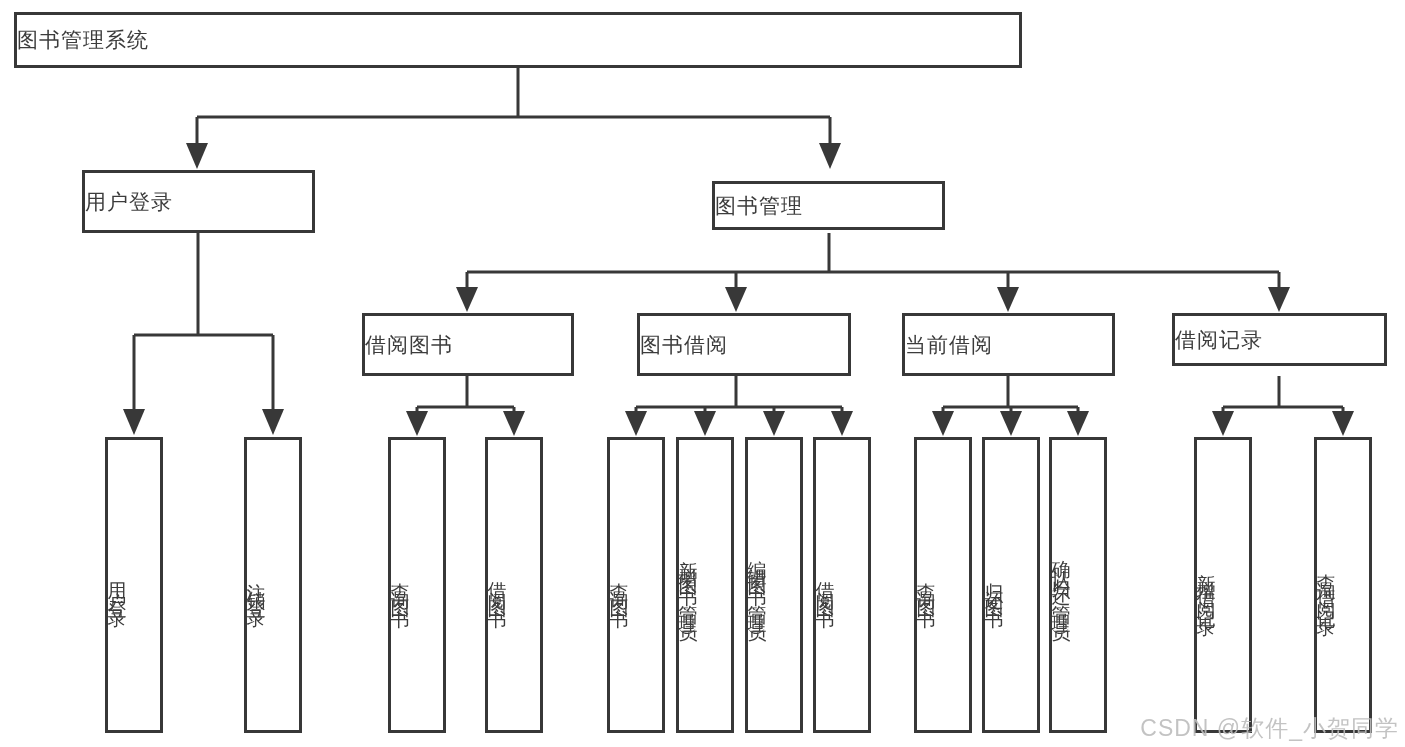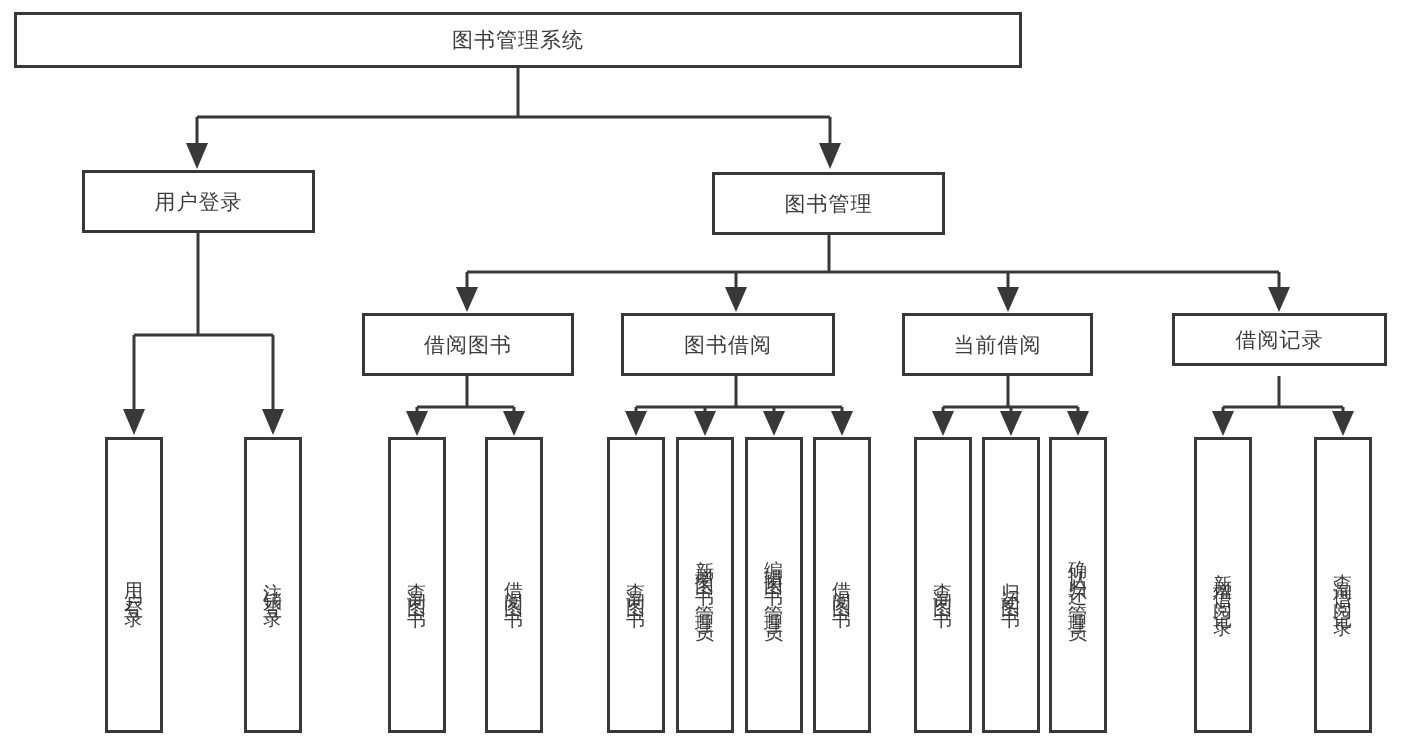--- a/index.html
+++ b/index.html
@@ -18,21 +18,21 @@
     overflow:hidden;
   }
   .wires{position:absolute;left:0;top:0;width:1405px;height:747px;}
   .wires path{stroke:var(--c-line);stroke-width:3;fill:none;}
   .wires polygon{fill:var(--c-line);stroke:none;}
   .node{
     position:absolute;
     background:var(--c-background);
     border:3px solid var(--c-line);
     box-sizing:border-box;
-    display:flex;align-items:center;justify-content:center;
+    display:flex;align-items:center;
   }
   .hbox .label{
     font-size:21px;
     letter-spacing:1px;
     white-space:nowrap;
   }
   .vbox .label{
     writing-mode:vertical-rl;
     text-orientation:mixed;
     font-size:19px;
@@ -99,31 +99,31 @@
     </g>
   </svg>
 
   <div class="node hbox" style="left:14px;top:12px;width:1008px;height:56px">
     <span class="label">图书管理系统</span>
   </div>
 
   <div class="node hbox" style="left:82px;top:170px;width:233px;height:63px">
     <span class="label">用户登录</span>
   </div>
-  <div class="node hbox" style="left:712px;top:172px;width:233px;height:63px">
+  <div class="node hbox" style="left:712px;top:181px;width:233px;height:49px">
     <span class="label">图书管理</span>
   </div>
 
   <div class="node hbox" style="left:362px;top:313px;width:212px;height:63px">
     <span class="label">借阅图书</span>
   </div>
-  <div class="node hbox" style="left:621px;top:313px;width:214px;height:63px">
+  <div class="node hbox" style="left:637px;top:313px;width:214px;height:63px">
     <span class="label">图书借阅</span>
   </div>
-  <div class="node hbox" style="left:902px;top:313px;width:191px;height:63px">
+  <div class="node hbox" style="left:902px;top:313px;width:213px;height:63px">
     <span class="label">当前借阅</span>
   </div>
   <div class="node hbox" style="left:1172px;top:313px;width:215px;height:53px">
     <span class="label">借阅记录</span>
   </div>
 
   <div class="node vbox" style="left:105px;top:437px;width:58px;height:296px">
     <span class="label">用户登录</span>
   </div>
   <div class="node vbox" style="left:244px;top:437px;width:58px;height:296px">
@@ -160,14 +160,15 @@
     <span class="label">确认归还（管理员）</span>
   </div>
 
   <div class="node vbox" style="left:1194px;top:437px;width:58px;height:296px">
     <span class="label">新增借阅记录</span>
   </div>
   <div class="node vbox" style="left:1314px;top:437px;width:58px;height:296px">
     <span class="label">查询借阅记录</span>
   </div>
 
+  <div class="watermark">CSDN @软件_小贺同学</div>
 
 </div>
 
 </body></html>

